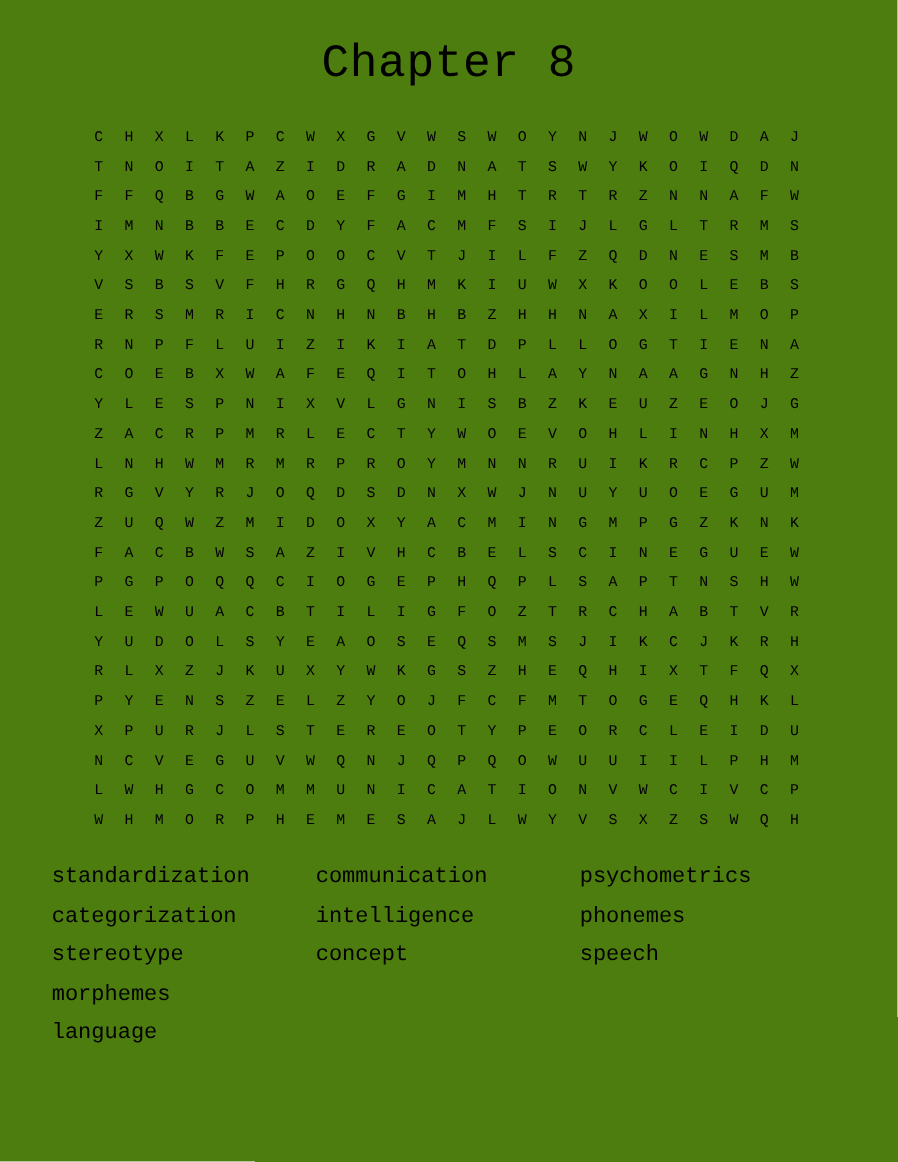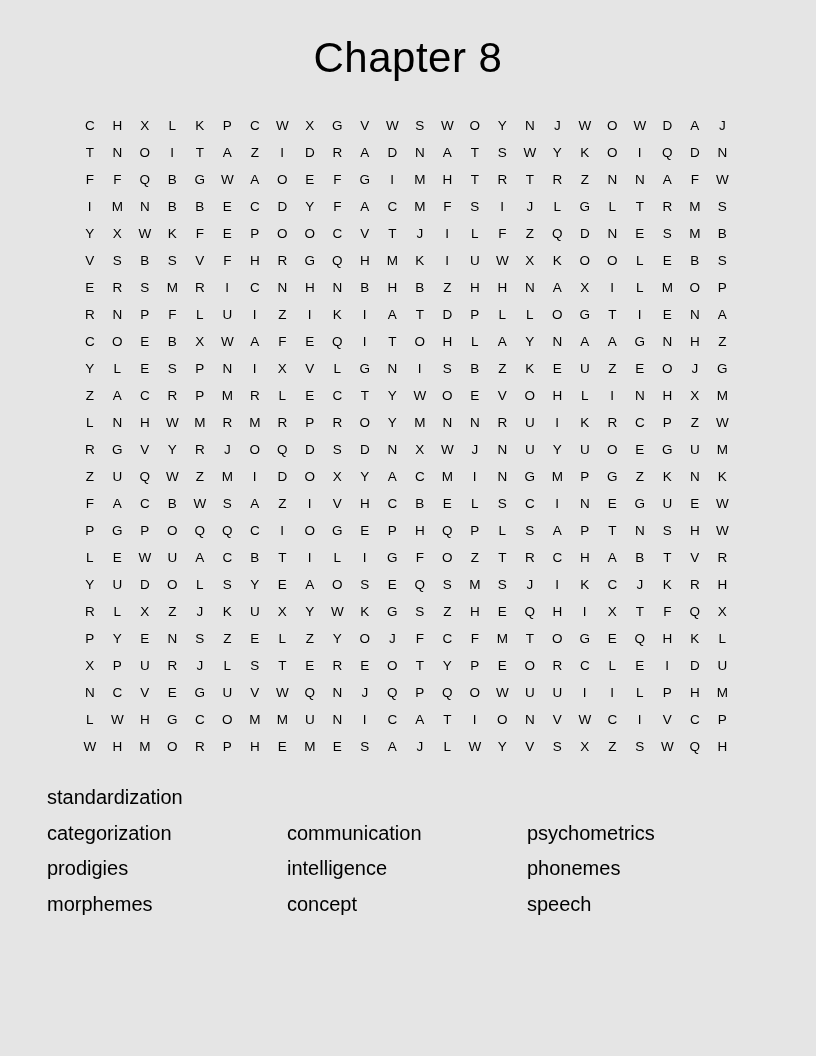--- a/index.html
+++ b/index.html
@@ -4,23 +4,23 @@
 <style>
   html, body {
     margin: 0;
     padding: 0;
     background: #ffffff;
   }
   .page {
     position: relative;
     width: 816px;
     height: 1056px;
-    background: #e5e5e5;
+    background: #4d7c0f;
     color: #000000;
-    font-family: Liberation Sans, sans-serif;
+    font-family: Liberation Mono, monospace;
     overflow: hidden;
   }
   .title {
     position: absolute;
     top: 34px;
     left: 0;
     width: 816px;
     text-align: center;
     font-size: 42px;
     font-weight: 400;
@@ -45,21 +45,20 @@
     text-align: center;
     font-size: 13.5px;
     font-weight: 400;
     color: #000000;
   }
   .word-list {
     position: absolute;
     top: 780px;
     left: 47px;
     display: flex;
-    align-items: flex-end;
   }
   .word-column {
     width: 240px;
   }
   .word-item {
     font-size: 20px;
     line-height: 35.5px;
     color: #000000;
     white-space: nowrap;
   }
@@ -692,22 +691,23 @@
         <span class="grid-letter">S</span>
         <span class="grid-letter">W</span>
         <span class="grid-letter">Q</span>
         <span class="grid-letter">H</span>
       </div>
     </div>
   <div class="word-list">
       <div class="word-column">
         <div class="word-item">standardization</div>
         <div class="word-item">categorization</div>
-        <div class="word-item">prodigies</div>
+        <div class="word-item">stereotype</div>
         <div class="word-item">morphemes</div>
+        <div class="word-item">language</div>
       </div>
       <div class="word-column">
         <div class="word-item">communication</div>
         <div class="word-item">intelligence</div>
         <div class="word-item">concept</div>
       </div>
       <div class="word-column">
         <div class="word-item">psychometrics</div>
         <div class="word-item">phonemes</div>
         <div class="word-item">speech</div>

